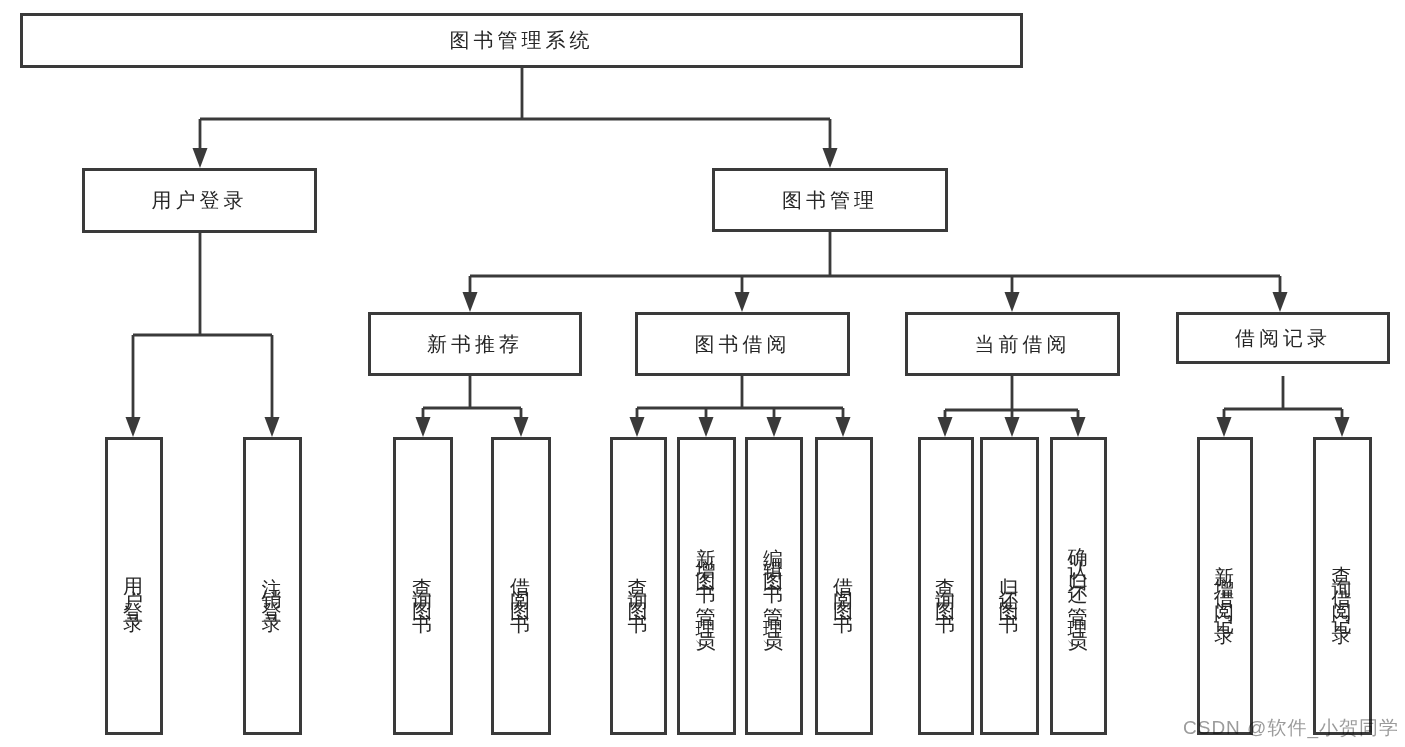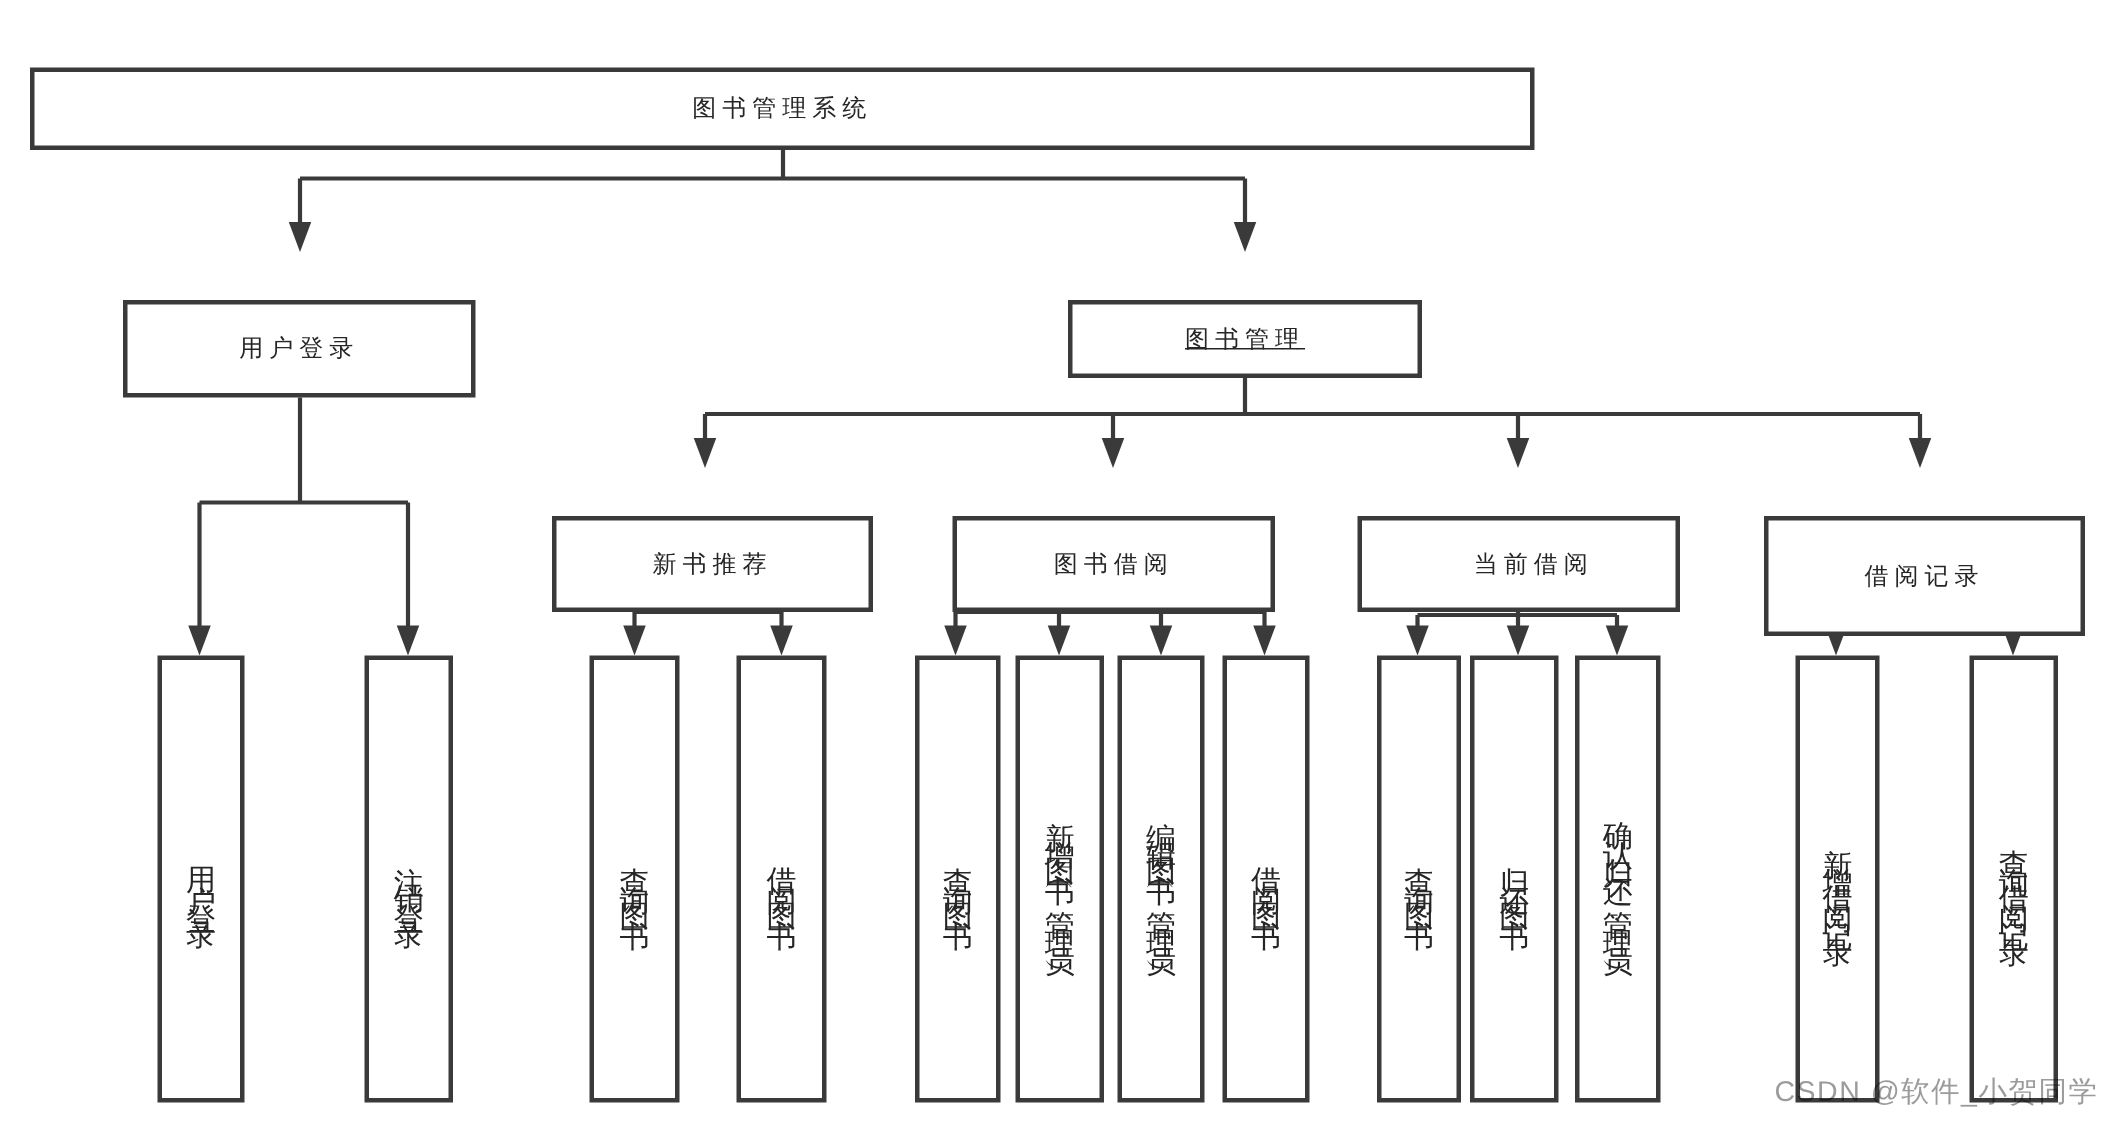--- a/index.html
+++ b/index.html
@@ -6,21 +6,21 @@
   body{
     width:1405px;height:747px;position:relative;overflow:hidden;
     background:#ffffff;
     font-family:"Liberation Sans","DejaVu Sans",sans-serif;
   }
   .node{
     position:absolute;box-sizing:border-box;background:#ffffff;
     border:3px solid #3a3a3a;display:flex;align-items:center;justify-content:center;
     color:#262626;z-index:1;text-align:center;
   }
-  .h{font-size:16px;letter-spacing:4px;margin-top:32px;}
+  .h{font-size:20px;letter-spacing:4px;}
   .v{
     writing-mode:vertical-rl;text-orientation:mixed;
     font-size:20px;letter-spacing:12px;white-space:nowrap;
   }
   #connectors{position:absolute;left:0;top:0;z-index:0;}
   .watermark{
     position:absolute;left:1183px;top:715px;z-index:2;
     font-size:19px;letter-spacing:1px;color:#9b9b9b;
     mix-blend-mode:multiply;white-space:nowrap;
   }
@@ -72,26 +72,26 @@
     <polygon points="1070.5,417 1085.5,417 1078,437" fill="#3a3a3a"></polygon>
     <path d="M1224,409 V423" fill="none" stroke="#3a3a3a" stroke-width="2.8"></path>
     <polygon points="1216.5,417 1231.5,417 1224,437" fill="#3a3a3a"></polygon>
     <path d="M1342,409 V423" fill="none" stroke="#3a3a3a" stroke-width="2.8"></path>
     <polygon points="1334.5,417 1349.5,417 1342,437" fill="#3a3a3a"></polygon>
   </svg>
 
 <div class="node h" style="left:20px;top:13px;width:1003px;height:55px;">图书管理系统</div>
 
 <div class="node h" style="left:82px;top:168px;width:235px;height:65px;">用户登录</div>
-<div class="node h" style="left:712px;top:168px;width:236px;height:52px;text-decoration:underline;">图书管理</div>
+<div class="node h" style="left:712px;top:168px;width:236px;height:64px;">图书管理</div>
 
 <div class="node h" style="left:368px;top:312px;width:214px;height:64px;">新书推荐</div>
 <div class="node h" style="left:635px;top:312px;width:215px;height:64px;text-align:right;">图书借阅</div>
 <div class="node h" style="left:905px;top:312px;width:215px;height:64px;padding-left:20px;">当前借阅</div>
-<div class="node h" style="left:1176px;top:312px;width:214px;height:80px;">借阅记录</div>
+<div class="node h" style="left:1176px;top:312px;width:214px;height:52px;">借阅记录</div>
 
 <div class="node v" style="left:105px;top:437px;width:58px;height:298px;">用户登录</div>
 <div class="node v" style="left:243px;top:437px;width:59px;height:298px;">注销登录</div>
 
 <div class="node v" style="left:393px;top:437px;width:60px;height:298px;">查询图书</div>
 <div class="node v" style="left:491px;top:437px;width:60px;height:298px;">借阅图书</div>
 
 <div class="node v" style="left:610px;top:437px;width:57px;height:298px;">查询图书</div>
 <div class="node v" style="left:677px;top:437px;width:59px;height:298px;">新增图书（管理员）</div>
 <div class="node v" style="left:745px;top:437px;width:58px;height:298px;">编辑图书（管理员）</div>

